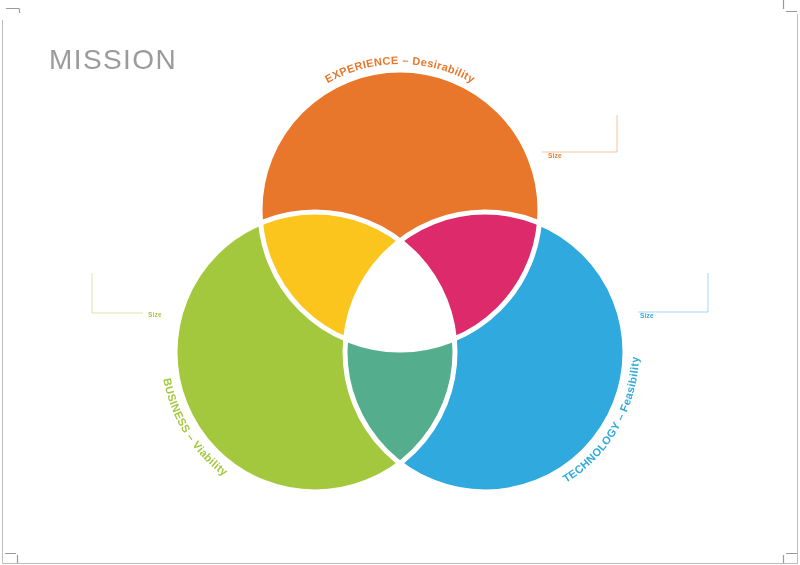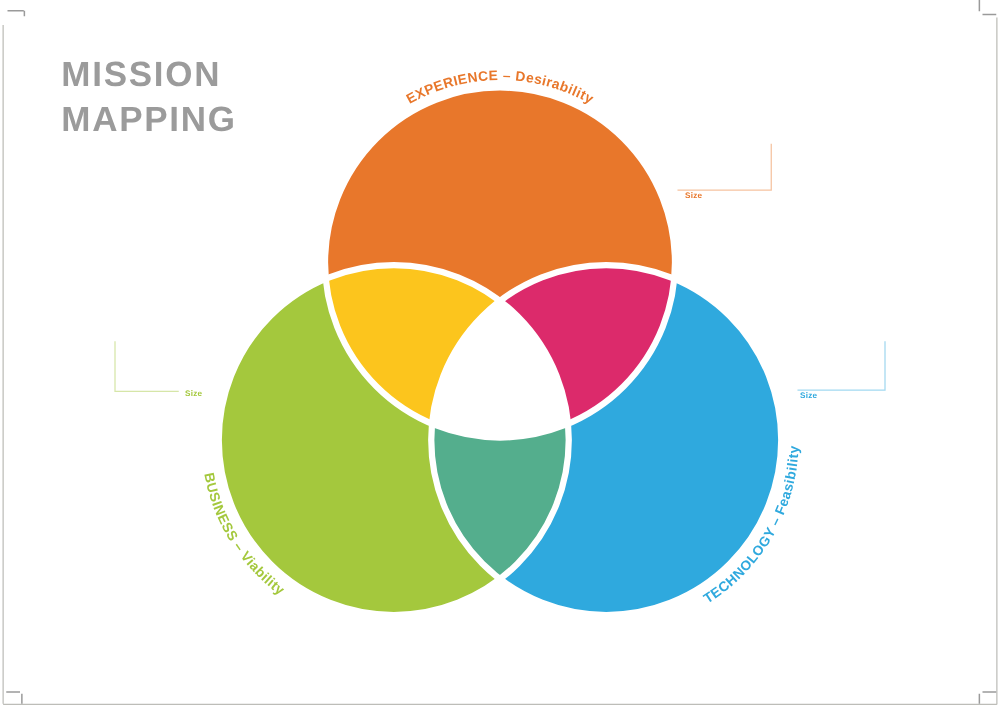--- a/index.html
+++ b/index.html
@@ -10,21 +10,21 @@
     background: #ffffff;
     overflow: hidden;
     font-family: "Liberation Sans", sans-serif;
   }
   .scene { position: absolute; left: 0; top: 0; width: 800px; height: 565px; }
   .title {
     position: absolute;
     left: 49px;
     top: 42px;
     font-size: 28px;
-    font-weight: 700;
+    font-weight: 400;
     letter-spacing: 1.4px;
     line-height: 36px;
     color: #9b9b9b;
   }
   .ring-label {
     font-family: "Liberation Sans", sans-serif;
     font-size: 11px;
     font-weight: bold;
     letter-spacing: 0.35px;
   }
@@ -109,16 +109,15 @@
     </g>
 
     <g>
       <polyline points="708,273 708,312 638,312" fill="none" stroke-width="1" stroke-opacity="0.45" stroke="#2FA9DE"></polyline>
       <text class="size-label" x="640" y="318" fill="#2FA9DE">Size</text>
     </g>
   </svg>
 
   <div class="title">
     <div>MISSION</div>
-    <div>MAPPING</div>
   </div>
 
 </div>
 
 </body></html>

